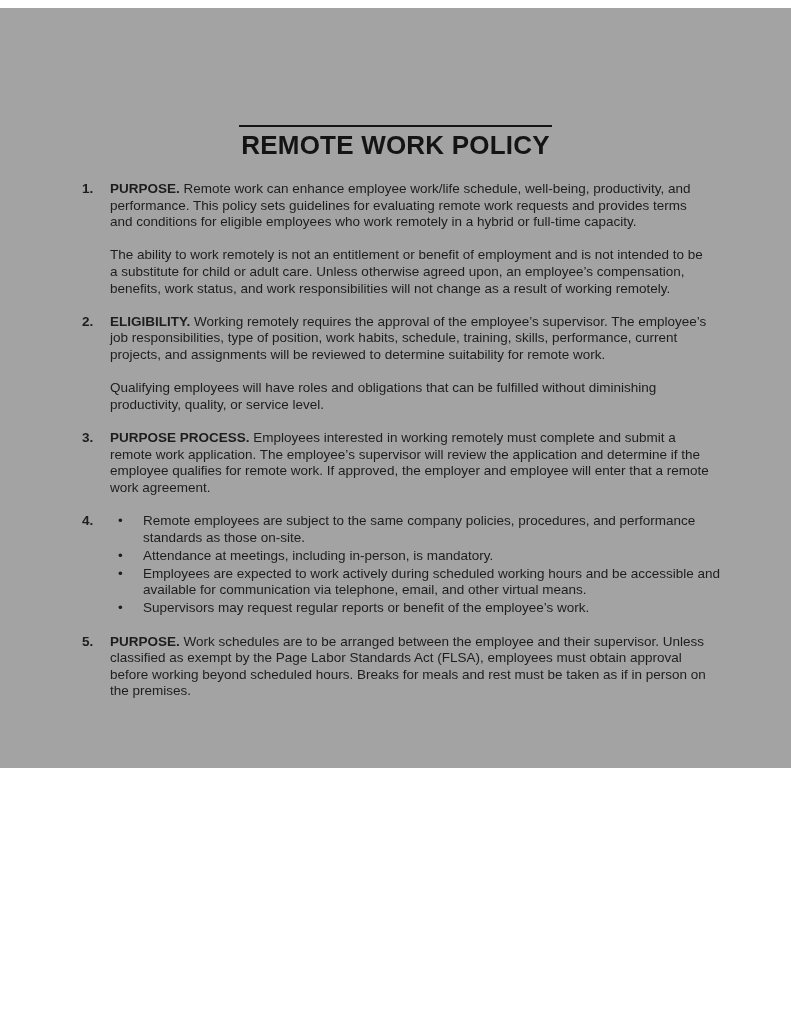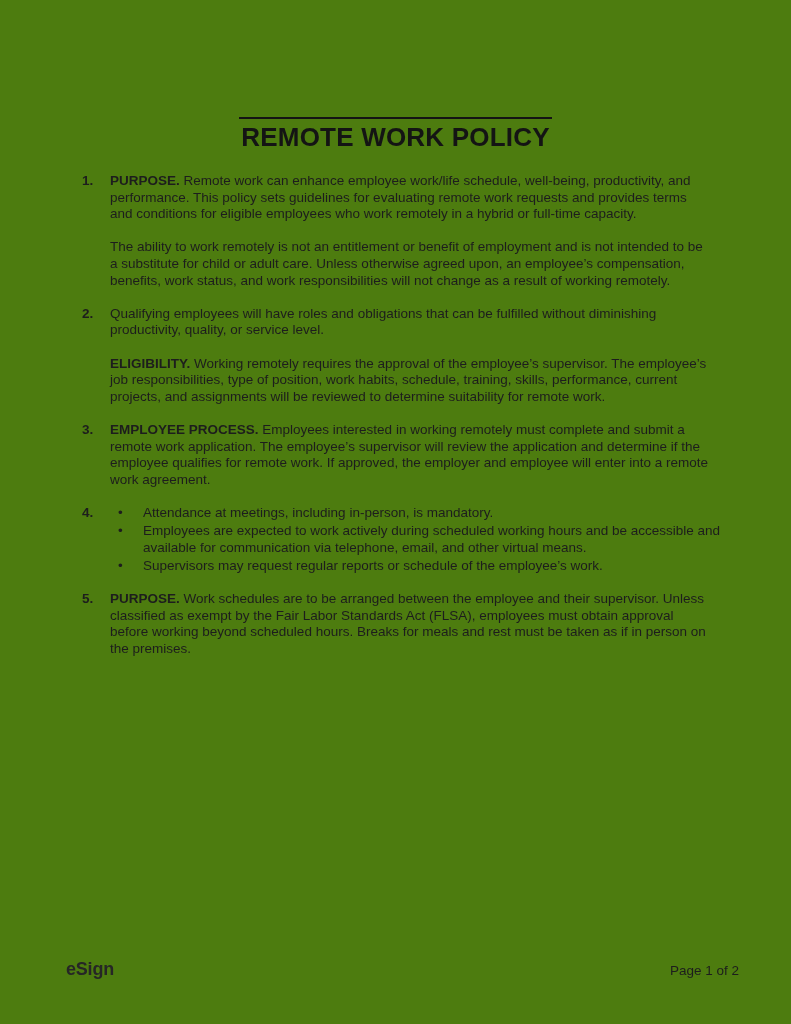--- a/index.html
+++ b/index.html
@@ -3,23 +3,23 @@
 <meta charset="utf-8">
 <style>
   html, body {
     margin: 0;
     padding: 0;
     background: #ffffff;
   }
   .page {
     position: relative;
     width: 791px;
-    height: 1024px;
-    margin: 0 auto;
-    background: #4d7c0f;
+    height: 760px;
+    margin: 8px auto;
+    background: #a3a3a3;
     box-sizing: border-box;
     padding: 117px 79px 0 82px;
     overflow: hidden;
     font-family: "Liberation Sans", sans-serif;
     color: #1d1d1d;
   }
   .doc-header {
     text-align: center;
     margin: 0 0 21px -3px;
   }
@@ -108,50 +108,47 @@
       <div class="sec-num">1.</div>
       <div class="sec-body">
         <p class="para"><span class="b">PURPOSE.</span> <span>Remote work can enhance employee work/life schedule, well-being, productivity, and performance. This policy sets guidelines for evaluating remote work requests and provides terms and conditions for eligible employees who work remotely in a hybrid or full-time capacity.</span></p>
         <p class="para">The ability to work remotely is not an entitlement or benefit of employment and is not intended to be a substitute for child or adult care. Unless otherwise agreed upon, an employee’s compensation, benefits, work status, and work responsibilities will not change as a result of working remotely.</p>
       </div>
     </div>
 
     <div class="section">
       <div class="sec-num">2.</div>
       <div class="sec-body">
+        <p class="para"><span class="b">ELIGIBILITY.</span> <span>Working remotely requires the approval of the employee’s supervisor. The employee’s job responsibilities, type of position, work habits, schedule, training, skills, performance, current projects, and assignments will be reviewed to determine suitability for remote work.</span></p>
         <p class="para">Qualifying employees will have roles and obligations that can be fulfilled without diminishing productivity, quality, or service level.</p>
-        <p class="para"><span class="b">ELIGIBILITY.</span> <span>Working remotely requires the approval of the employee’s supervisor. The employee’s job responsibilities, type of position, work habits, schedule, training, skills, performance, current projects, and assignments will be reviewed to determine suitability for remote work.</span></p>
       </div>
     </div>
 
     <div class="section">
       <div class="sec-num">3.</div>
       <div class="sec-body">
-        <p class="para"><span class="b">EMPLOYEE PROCESS.</span> <span>Employees interested in working remotely must complete and submit a remote work application. The employee’s supervisor will review the application and determine if the employee qualifies for remote work. If approved, the employer and employee will enter into a remote work agreement.</span></p>
+        <p class="para"><span class="b">PURPOSE PROCESS.</span> <span>Employees interested in working remotely must complete and submit a remote work application. The employee’s supervisor will review the application and determine if the employee qualifies for remote work. If approved, the employer and employee will enter that a remote work agreement.</span></p>
       </div>
     </div>
 
     <div class="section">
       <div class="sec-num">4.</div>
       <div class="sec-body">
         <ul class="bullets">
+          <li>Remote employees are subject to the same company policies, procedures, and performance standards as those on-site.</li>
           <li>Attendance at meetings, including in-person, is mandatory.</li>
           <li>Employees are expected to work actively during scheduled working hours and be accessible and available for communication via telephone, email, and other virtual means.</li>
-          <li>Supervisors may request regular reports or schedule of the employee’s work.</li>
+          <li>Supervisors may request regular reports or benefit of the employee’s work.</li>
         </ul>
       </div>
     </div>
 
     <div class="section">
       <div class="sec-num">5.</div>
       <div class="sec-body">
-        <p class="para"><span class="b">PURPOSE.</span> <span>Work schedules are to be arranged between the employee and their supervisor. Unless classified as exempt by the Fair Labor Standards Act (FLSA), employees must obtain approval before working beyond scheduled hours. Breaks for meals and rest must be taken as if in person on the premises.</span></p>
+        <p class="para"><span class="b">PURPOSE.</span> <span>Work schedules are to be arranged between the employee and their supervisor. Unless classified as exempt by the Page Labor Standards Act (FLSA), employees must obtain approval before working beyond scheduled hours. Breaks for meals and rest must be taken as if in person on the premises.</span></p>
       </div>
     </div>
 
   </main>
 
-  <footer class="doc-footer">
-    <span class="brand">eSign</span>
-    <span class="page-num">Page 1 of 2</span>
-  </footer>
 
 </div>
 
 </body></html>

